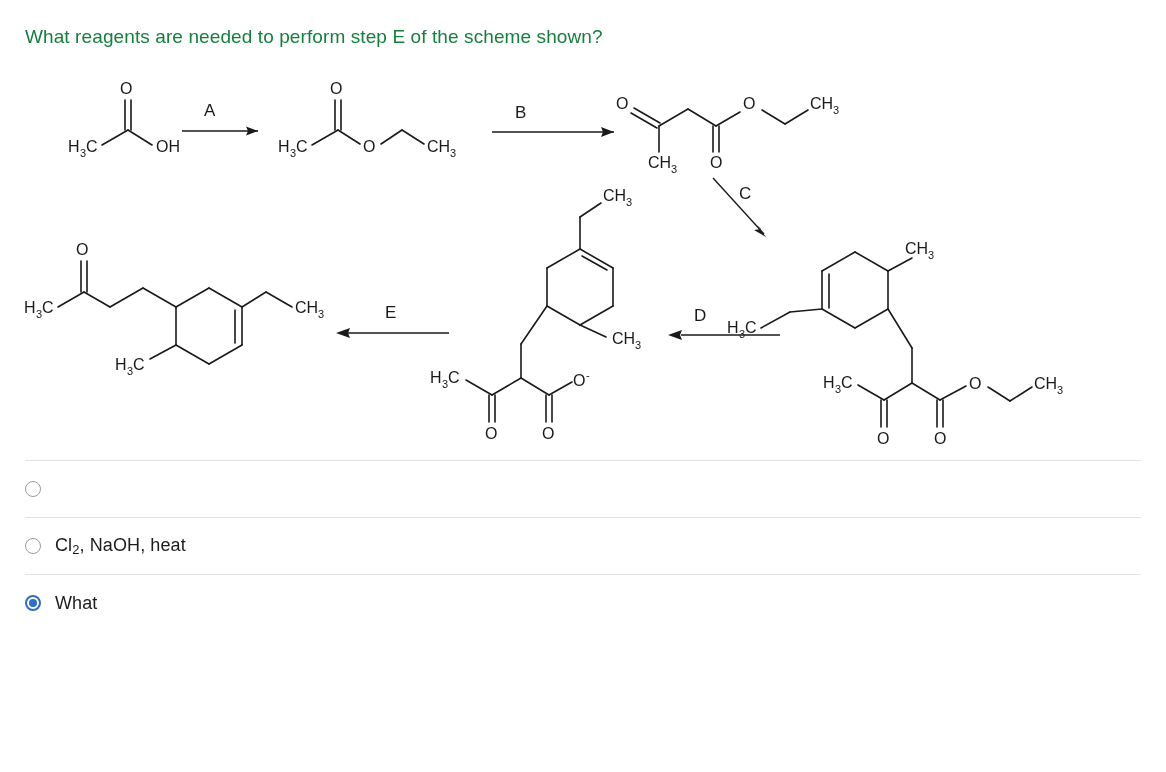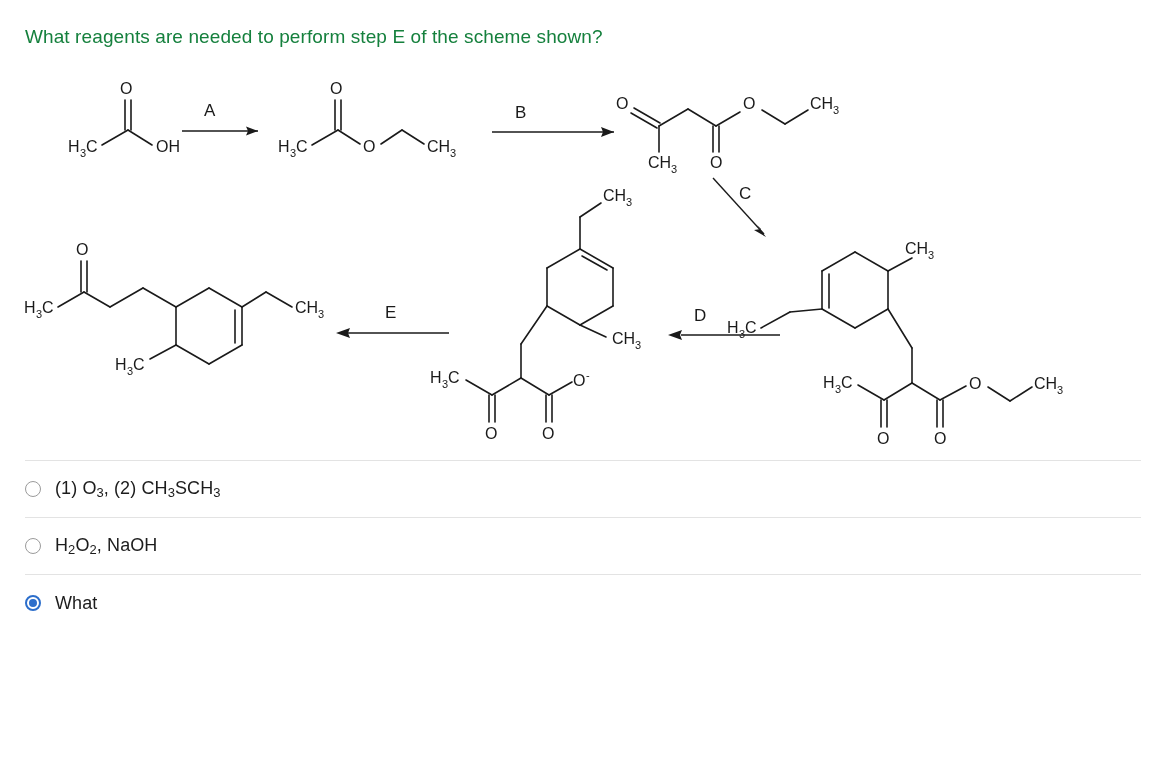--- a/index.html
+++ b/index.html
@@ -329,23 +329,22 @@
     <text class="atom" x="295" y="257">CH</text>
     <text class="sub" x="318" y="262">3</text>
   </g>
 
 </svg>
 </div>
 
 <div class="opt-list">
   <div class="opt-row">
     <span class="radio"></span>
-    <span class="opt-label"><span>(1) O</span><sub>3</sub><span>, (2) CH</span><sub>3</sub><span>SCH</span><sub>3</sub></span>
   </div>
   <div class="opt-row">
     <span class="radio"></span>
-    <span class="opt-label"><span>H</span><sub>2</sub><span>O</span><sub>2</sub><span>, NaOH</span></span>
+    <span class="opt-label"><span>Cl</span><sub>2</sub><span>, NaOH, heat</span></span>
   </div>
   <div class="opt-row">
     <span class="radio checked"></span>
     <span class="opt-label"><span>What</span></span>
   </div>
 </div>
 
 </body></html>

